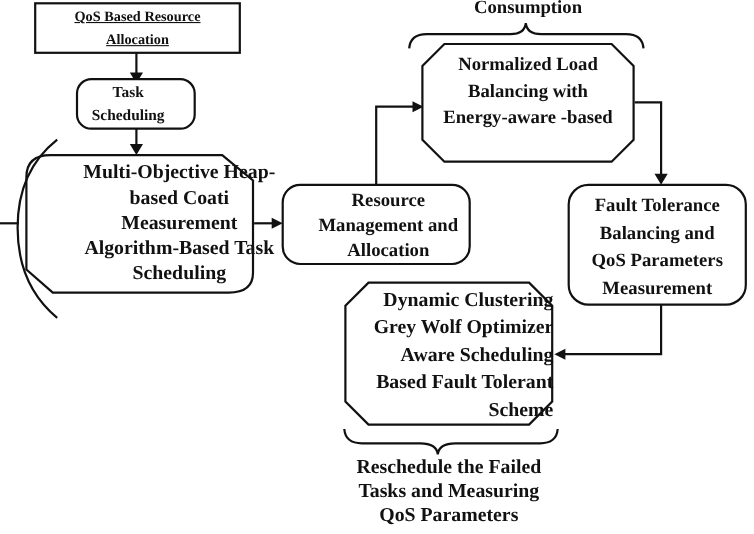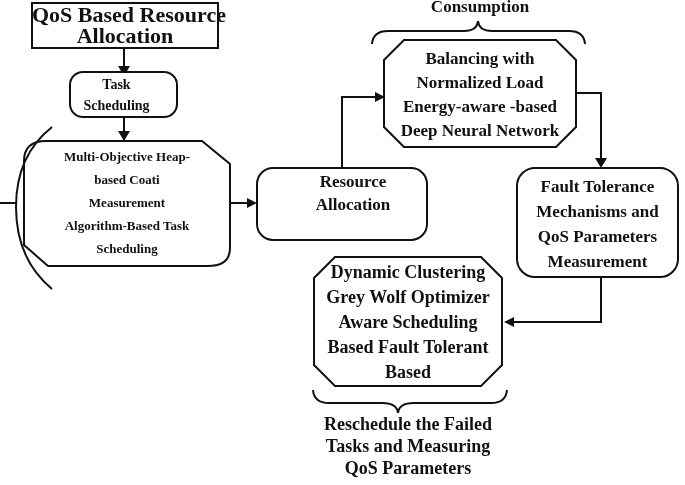--- a/index.html
+++ b/index.html
@@ -23,27 +23,27 @@
   .box-text {
     position: absolute;
     text-align: center;
     font-weight: bold;
     color: #111111;
     z-index: 2;
   }
   .box-text div {
     white-space: nowrap;
   }
-  .t-qos        { left: 32px;  top: 4px;   width: 186px; font-size: 22px; line-height: 21px; }
+  .t-qos        { left: 32px;  top: 4px;   width: 186px; font-size: 13px; line-height: 21px; text-decoration: underline; }
   .t-task       { left: 70px;  top: 74px;  width: 93px; font-size: 14px; line-height: 21px; }
-  .t-multi      { left: 24px;  top: 145px; width: 206px; font-size: 13px; line-height: 23px; }
+  .t-multi      { left: 24px;  top: 145px; width: 206px; font-size: 18px; line-height: 23px; padding-left: 36px; }
   .t-resource   { left: 257px; top: 170px; width: 192px; font-size: 17px; line-height: 23px; border-radius: 27px; }
   .t-normalized { left: 383px; top: 47px;  width: 194px; font-size: 17px; line-height: 24px; }
   .t-fault      { left: 517px; top: 174px; width: 161px; font-size: 17px; line-height: 25px; }
-  .t-dynamic    { left: 313px; top: 260px; width: 190px; font-size: 18px; line-height: 25px; }
+  .t-dynamic    { left: 313px; top: 260px; width: 190px; font-size: 18px; line-height: 25px; text-align: right; }
   .t-consume    { left: 383px; top: -3px;  width: 194px; font-size: 17px; line-height: 20px; }
   .t-reschedule { left: 298px; top: 413px; width: 220px; font-size: 18px; line-height: 22px; font-family: Liberation Serif, serif; }
 </style>
 </head>
 <body>
 
 <div id="stage">
 
   <svg id="connector-layer" width="685" height="485" viewBox="0 0 685 485">
     <g stroke="#111111" stroke-width="2" fill="none">
@@ -96,43 +96,43 @@
   <div class="box-text t-multi">
     <div>Multi-Objective Heap-</div>
     <div>based Coati</div>
     <div>Measurement</div>
     <div>Algorithm-Based Task</div>
     <div>Scheduling</div>
   </div>
 
   <div class="box-text t-resource">
     <div>Resource</div>
+    <div>Management and</div>
     <div>Allocation</div>
   </div>
 
   <div class="box-text t-normalized">
+    <div>Normalized Load</div>
     <div>Balancing with</div>
-    <div>Normalized Load</div>
     <div>Energy-aware -based</div>
-    <div>Deep Neural Network</div>
   </div>
 
   <div class="box-text t-fault">
     <div>Fault Tolerance</div>
-    <div>Mechanisms and</div>
+    <div>Balancing and</div>
     <div>QoS Parameters</div>
     <div>Measurement</div>
   </div>
 
   <div class="box-text t-dynamic">
     <div>Dynamic Clustering</div>
     <div>Grey Wolf Optimizer</div>
     <div>Aware Scheduling</div>
     <div>Based Fault Tolerant</div>
-    <div>Based</div>
+    <div>Scheme</div>
   </div>
 
   <div class="box-text t-reschedule">
     <div>Reschedule the Failed</div>
     <div>Tasks and Measuring</div>
     <div>QoS Parameters</div>
   </div>
 
 </div>
 

